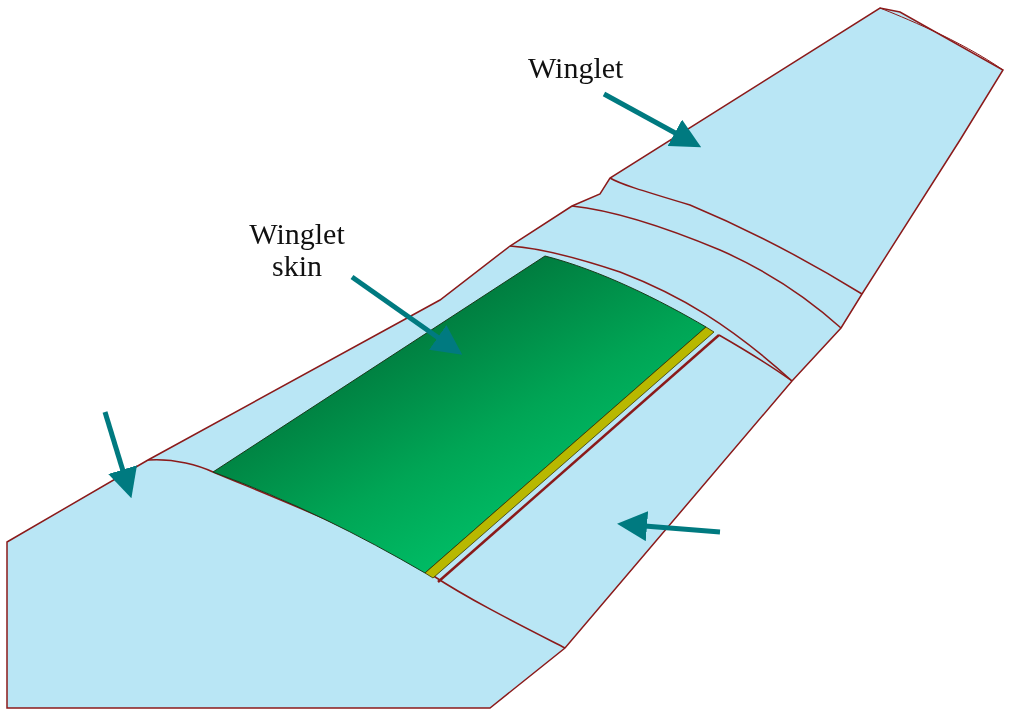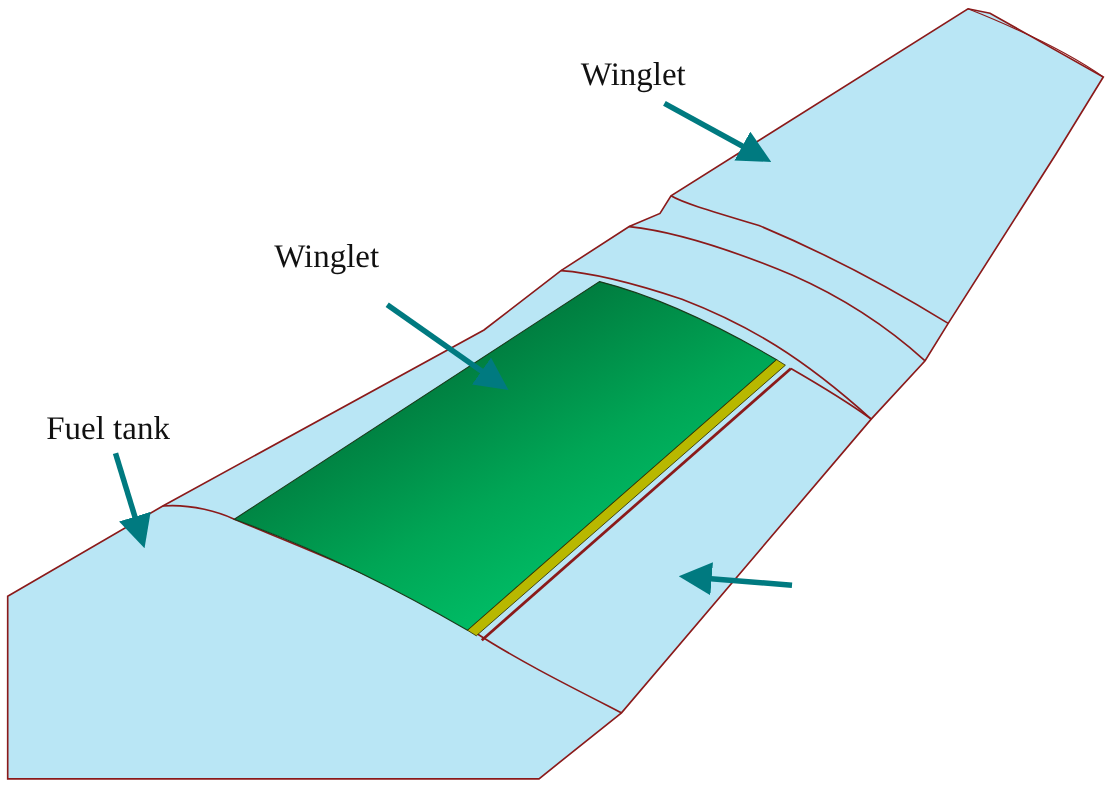--- a/index.html
+++ b/index.html
@@ -52,17 +52,17 @@
     <line x1="604" y1="94" x2="688" y2="140" stroke="#007a80" stroke-width="5" marker-end="url(#arrowhead)"></line>
     <line x1="352" y1="277" x2="450" y2="346" stroke="#007a80" stroke-width="5" marker-end="url(#arrowhead)"></line>
     <line x1="105" y1="412" x2="127" y2="484" stroke="#007a80" stroke-width="5" marker-end="url(#arrowhead)"></line>
     <line x1="720" y1="532" x2="632" y2="525" stroke="#007a80" stroke-width="5" marker-end="url(#arrowhead)"></line>
   </svg>
 
   <div class="label" style="left:528px; top:52px;">Winglet</div>
 
   <div class="label center" style="left:232px; top:218px; width:130px;">
     <div>Winglet</div>
+    <div>skin</div>
   </div>
 
-  <div class="label" style="left:42px; top:374px;">Fuel tank</div>
 
 </div>
 
 </body></html>

